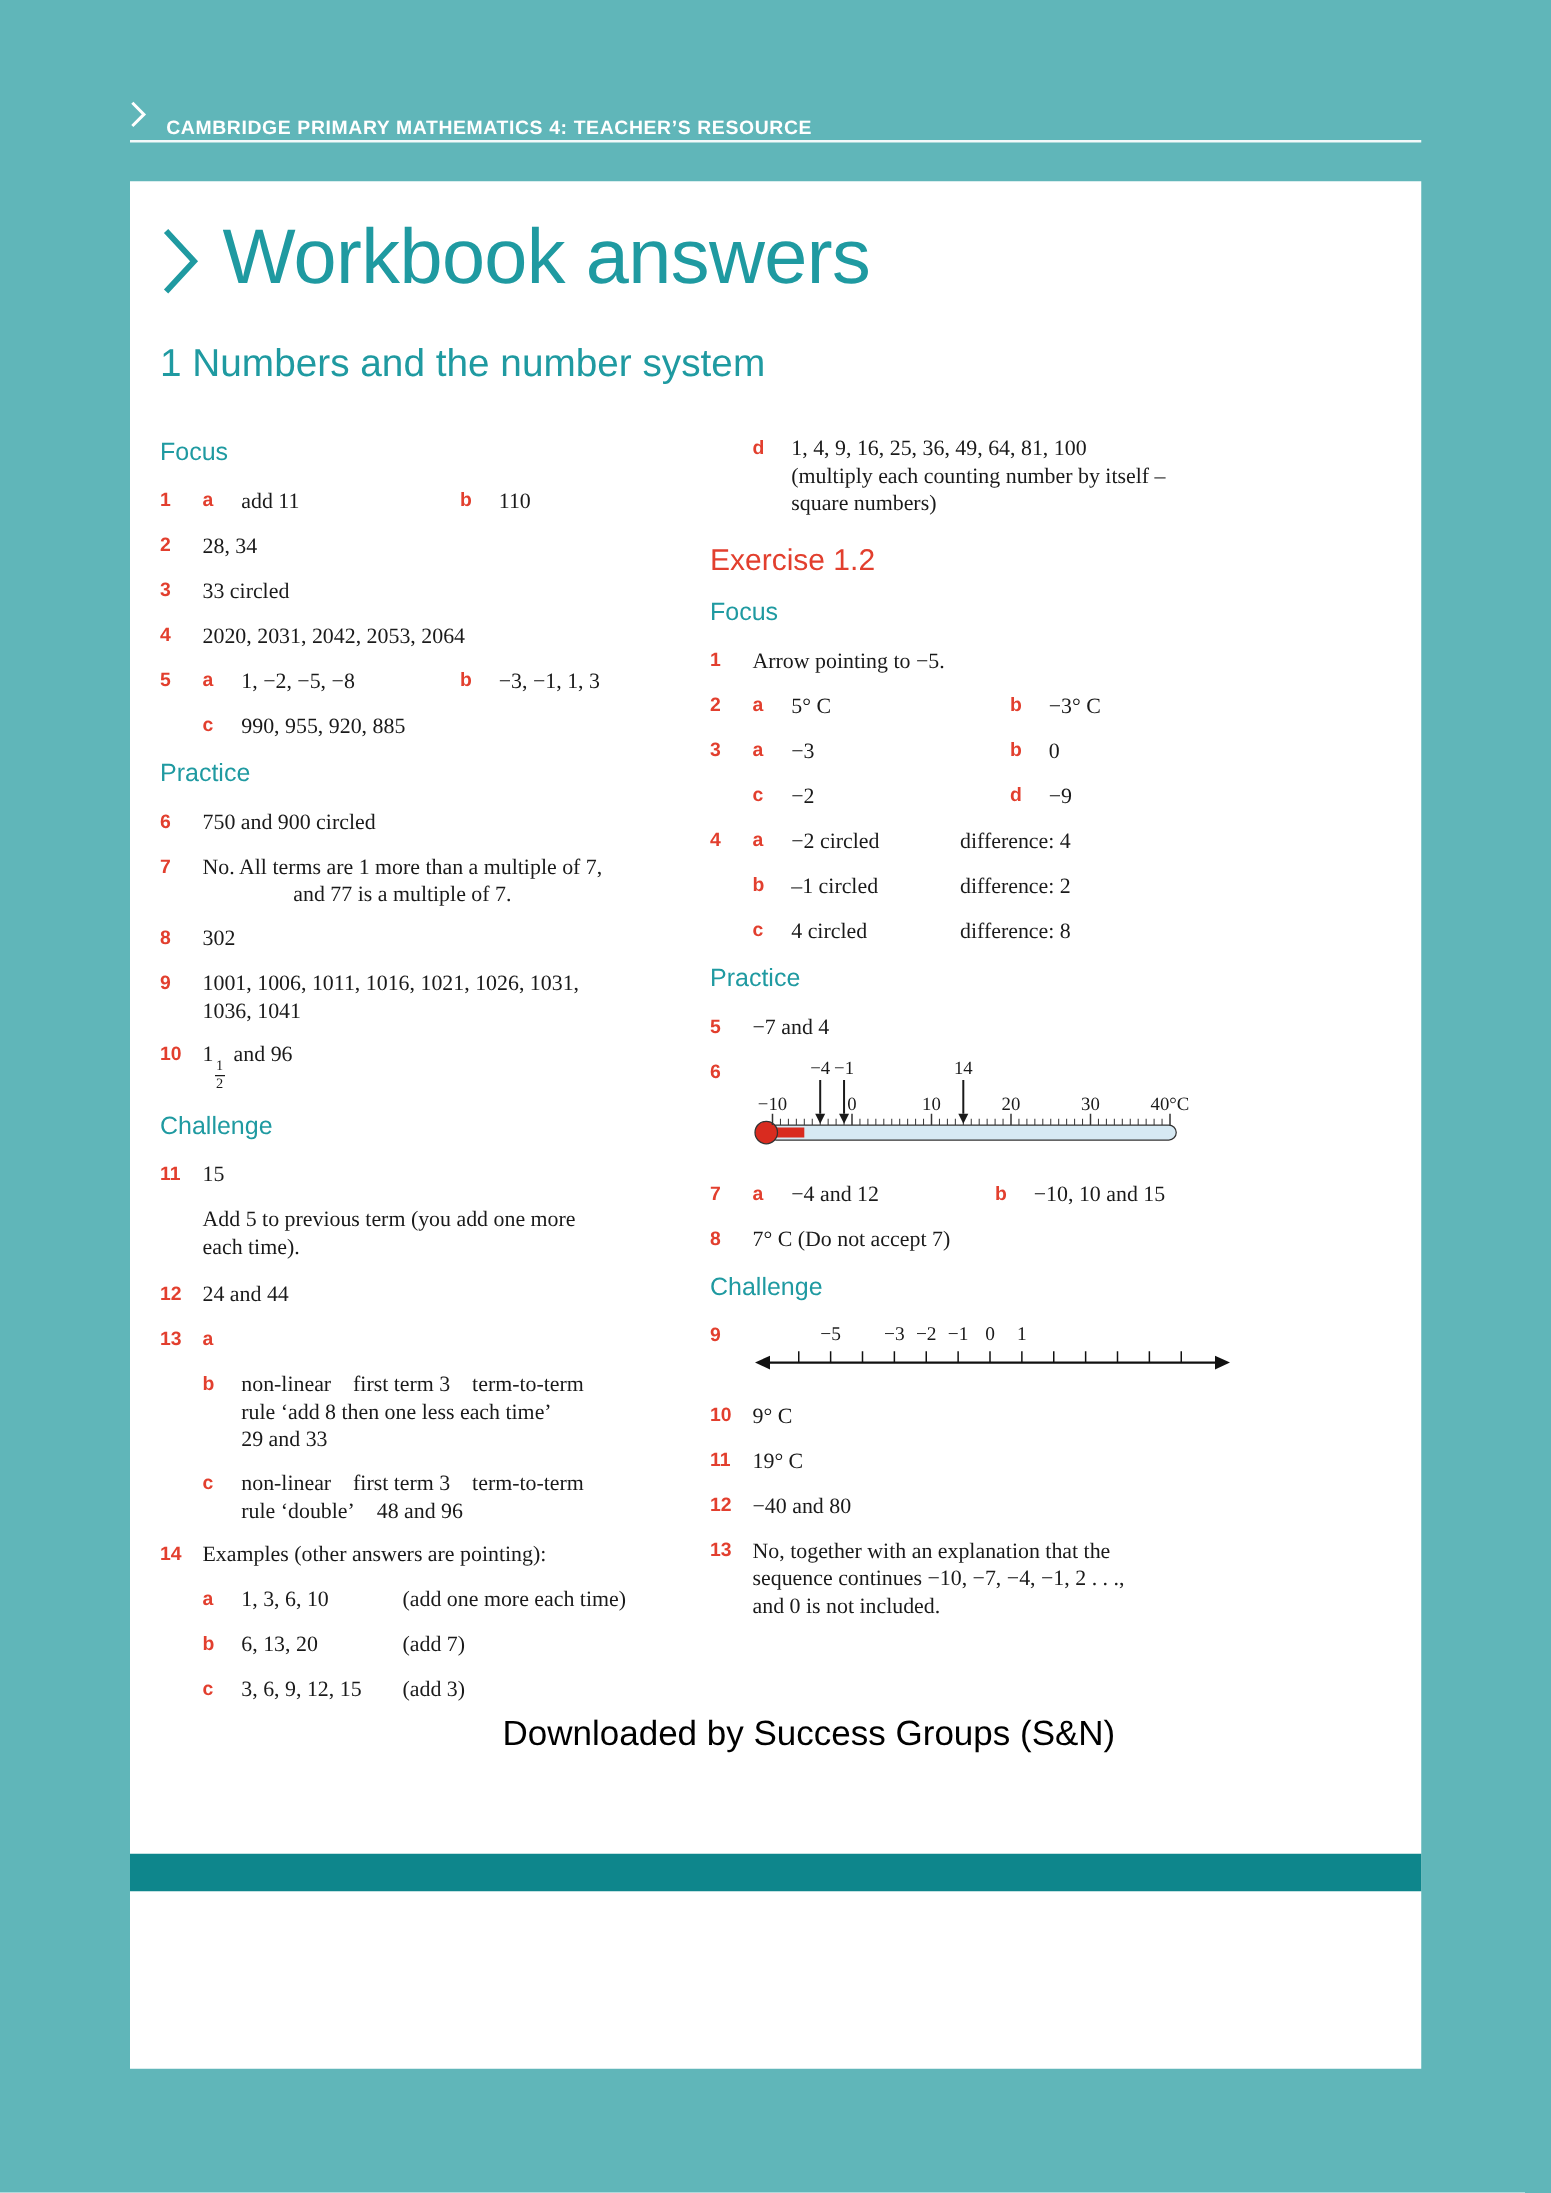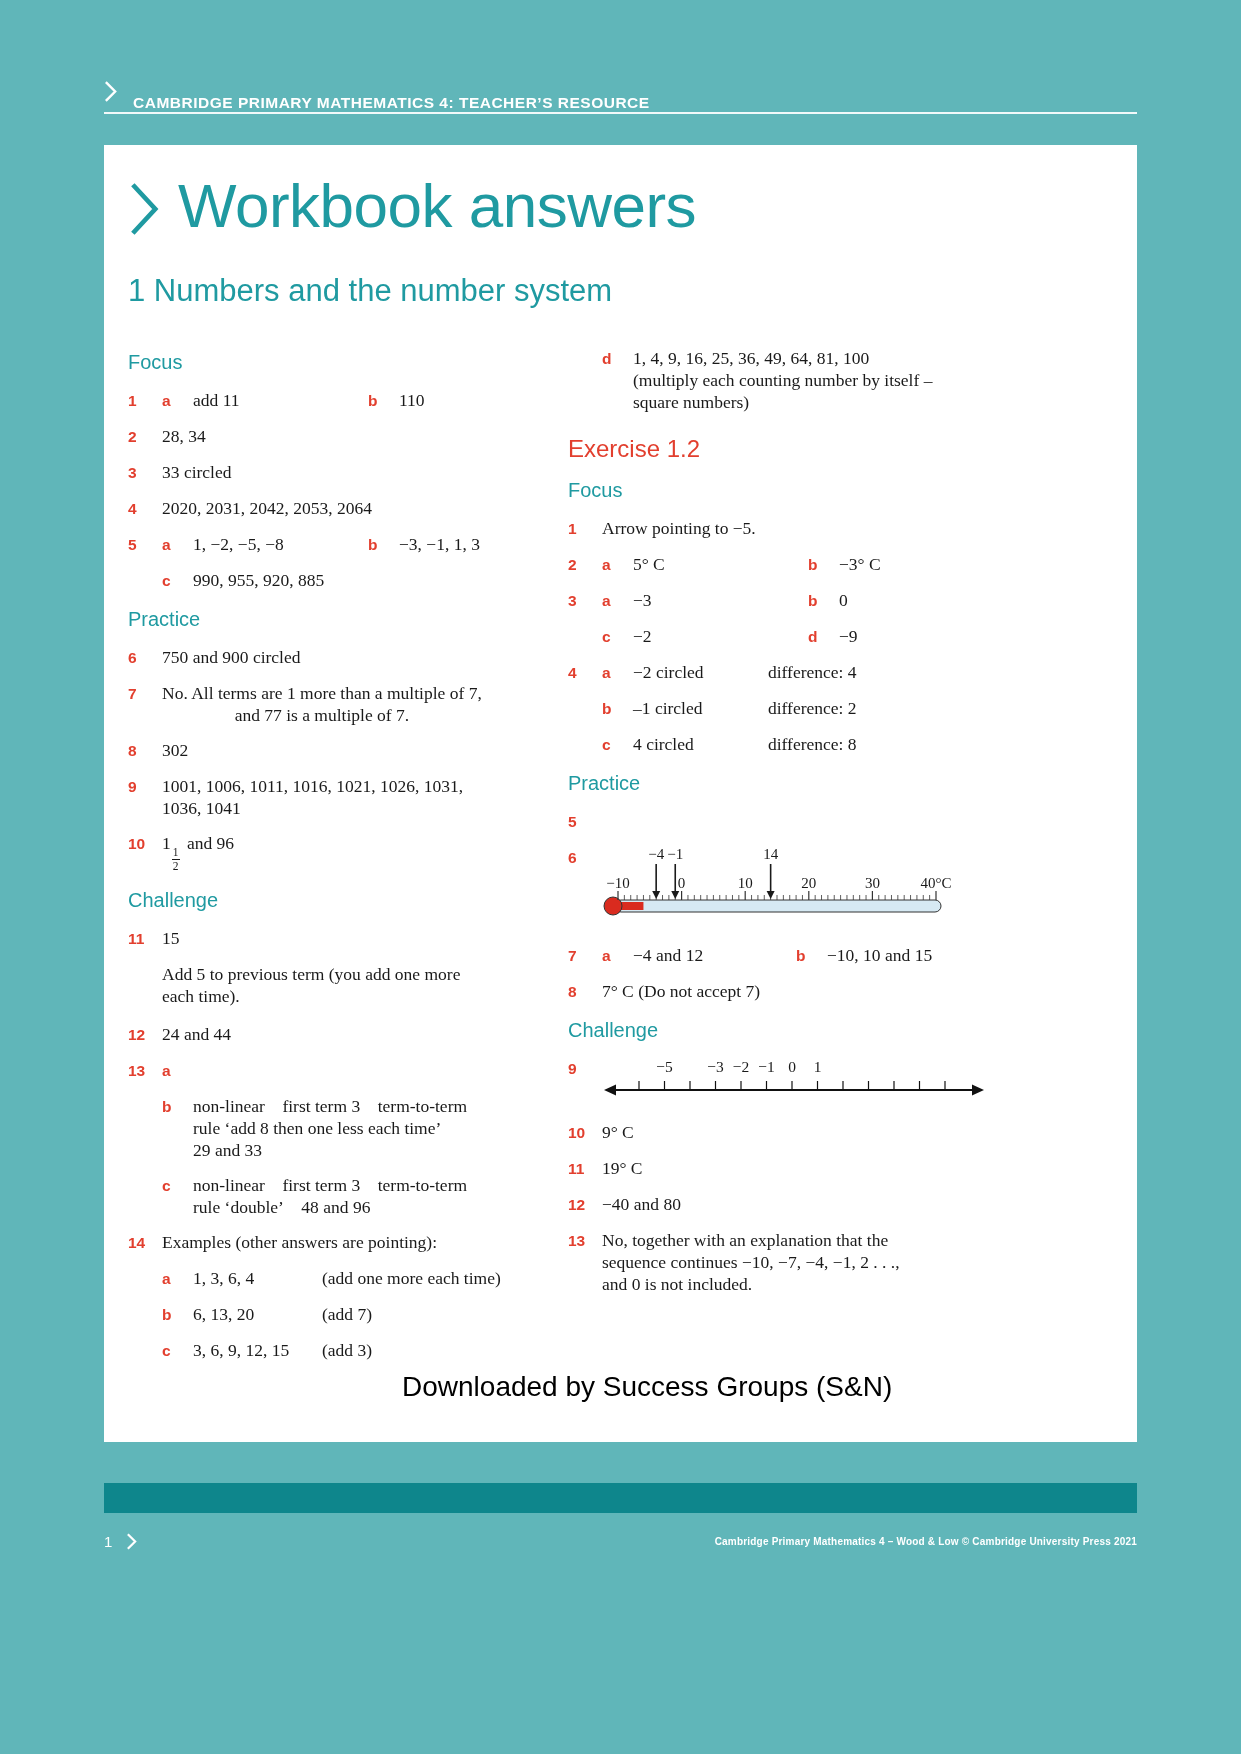--- a/index.html
+++ b/index.html
@@ -19,21 +19,21 @@
   }
   .frame{position:relative;width:1241px;height:1754px;overflow:hidden;}
 
   
   .hdr{position:absolute;left:104px;top:70px;display:flex;align-items:center;gap:16px;color:#fff;}
   .chev-sm{width:13px;height:23px;stroke:#fff;stroke-width:2.6;fill:none;}
   .hdr-title{font-family:"Liberation Sans",sans-serif;font-weight:bold;font-size:15.5px;letter-spacing:.5px;margin-top:24px;}
   .hdr-rule{position:absolute;left:104px;top:112px;width:1033px;height:1.5px;background:rgba(255,255,255,.92);}
 
   
-  .card{position:absolute;left:104px;top:145px;width:1033px;height:1297px;background:#fff;padding:30px 24px 18px;overflow:hidden;}
+  .card{position:absolute;left:104px;top:145px;width:1033px;height:1510px;background:#fff;padding:30px 24px 18px;overflow:hidden;}
 
   .title-row{display:flex;align-items:center;gap:16px;margin-bottom:36px;}
   .chev-lg{width:34px;height:56px;stroke:var(--teal-head);stroke-width:5;fill:none;margin-top:6px;flex:none;}
   .title-text{font-family:"Liberation Sans",sans-serif;font-weight:300;font-size:62px;color:var(--teal-head);letter-spacing:-.5px;line-height:1;}
 
   .section-title{font-family:"Liberation Sans",sans-serif;font-size:31px;color:var(--teal-head);font-weight:400;margin-bottom:26px;}
 
   .cols{display:flex;gap:28px;}
   .col-left{width:412px;flex:none;}
   .col-right{flex:1;padding-top:12px;min-width:0;}
@@ -241,21 +241,21 @@
               <span class="seg" style="flex: 1 1 0%;">
                 <span class="txt">Examples (other answers are pointing):</span>
               </span>
             </div>
           </div>
           <div class="ans-row">
             <span class="num"></span>
             <div class="segs">
               <span class="seg" style="width: 160px;">
                 <span class="lbl">a</span>
-                <span class="txt">1, 3, 6, 4</span>
+                <span class="txt">1, 3, 6, 10</span>
               </span>
               <span class="seg" style="flex: 1 1 0%;">
                 <span class="txt">(add one more each time)</span>
               </span>
             </div>
           </div>
           <div class="ans-row">
             <span class="num"></span>
             <div class="segs">
               <span class="seg" style="width: 160px;">
@@ -371,20 +371,25 @@
                 <span class="txt">4 circled</span>
               </span>
               <span class="seg" style="flex: 1 1 0%;">
                 <span class="txt">difference: 8</span>
               </span>
             </div>
           </div>
           <div class="sub-head">Practice</div>
           <div class="ans-row">
             <span class="num">5</span>
+            <div class="segs">
+              <span class="seg" style="flex: 1 1 0%;">
+                <span class="txt">−7 and 4</span>
+              </span>
+            </div>
           </div>
           <div class="ans-row">
             <span class="num">6</span>
             <div class="segs">
               <span class="seg diagram" style="flex: 1 1 0%;"><svg width="364" height="80" viewBox="0 0 364 80">
                   <rect x="13" y="54" width="326" height="12" rx="6" fill="#d6e9f3" stroke="#333" stroke-width="1"></rect>
                   <rect x="13" y="56" width="28.439999999999998" height="8" fill="#d92b1f"></rect>
                   <circle cx="11" cy="60" r="9" fill="#d92b1f" stroke="#333" stroke-width="1"></circle>
                   <line x1="16" y1="54" x2="16" y2="45" stroke="#333" stroke-width="1.2"></line>
                   <line x1="22.36" y1="54" x2="22.36" y2="49" stroke="#333" stroke-width="0.8"></line>

